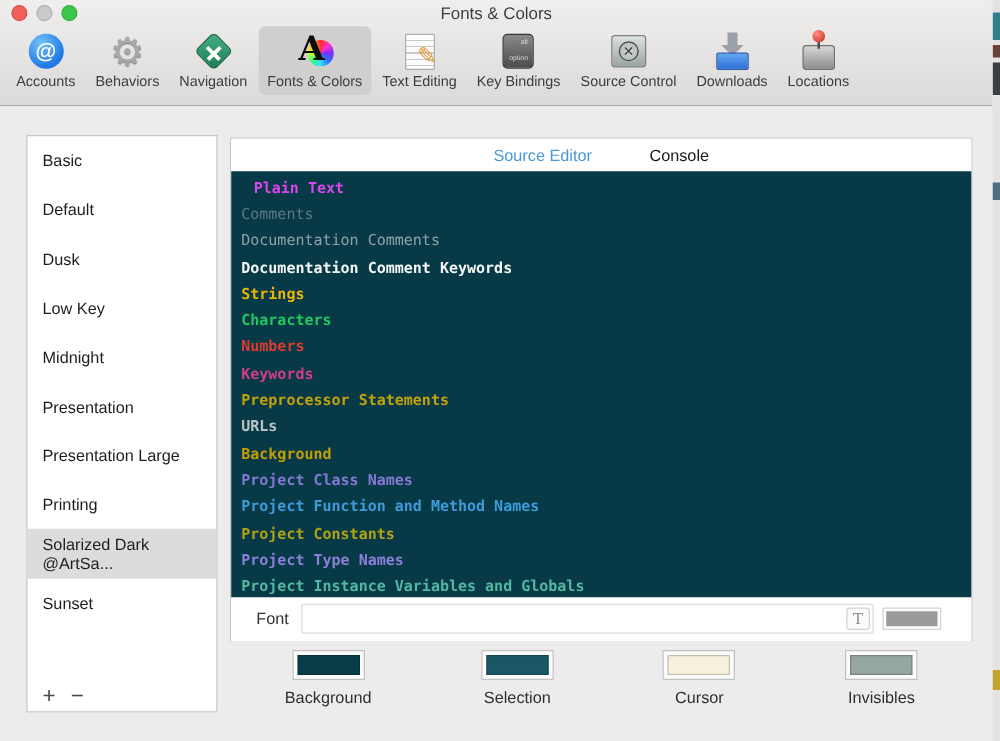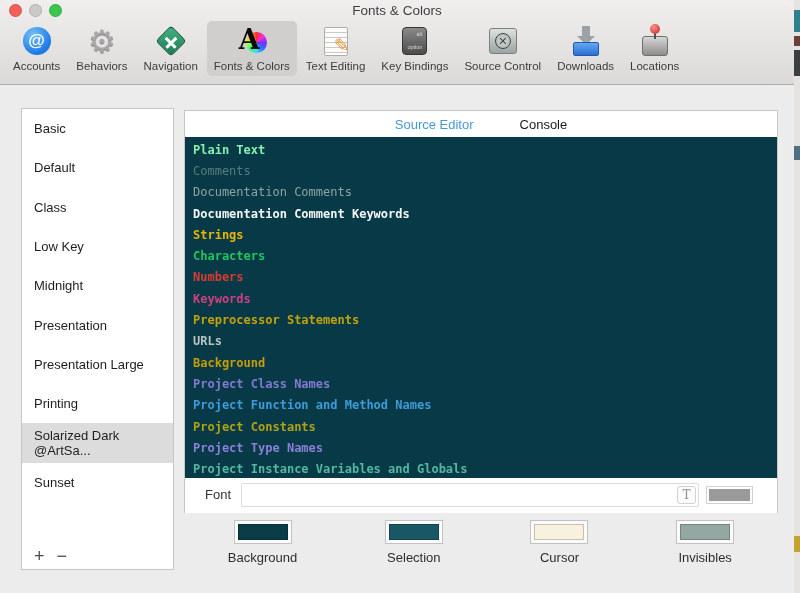--- a/index.html
+++ b/index.html
@@ -228,42 +228,42 @@
           </div>
           <div class="tb-label">Locations</div>
         </div>
       </div>
     </div>
 
     <div class="sidebar">
       <div id="theme-items">
           <div class="sb-item">Basic</div>
           <div class="sb-item">Default</div>
-          <div class="sb-item">Class</div>
+          <div class="sb-item">Dusk</div>
           <div class="sb-item">Low Key</div>
           <div class="sb-item">Midnight</div>
           <div class="sb-item">Presentation</div>
           <div class="sb-item">Presentation Large</div>
           <div class="sb-item">Printing</div>
           <div class="sb-item selected">Solarized Dark @ArtSa...</div>
           <div class="sb-item">Sunset</div>
         </div>
       <div class="sb-footer">
         <div class="sb-btn">+</div>
         <div class="sb-btn">−</div>
       </div>
     </div>
 
     <div class="panel">
       <div class="tabbar">
         <div class="tab" id="tab-source" style="color: rgb(71, 152, 216);">Source Editor</div>
         <div class="tab" id="tab-console" style="color: rgb(26, 26, 26);">Console</div>
       </div>
       <div class="editor" id="editor" style="background: rgb(7, 58, 70);">
-          <div class="ed-row b" style="color: #86efac;">Plain Text</div>
+          <div class="ed-row b" style="color: #d946ef; margin-left: 10px;">Plain Text</div>
           <div class="ed-row" style="color: rgb(90, 122, 128);">Comments</div>
           <div class="ed-row" style="color: rgb(143, 163, 166);">Documentation Comments</div>
           <div class="ed-row b" style="color: rgb(244, 247, 245);">Documentation Comment Keywords</div>
           <div class="ed-row b" style="color: #eab308;">Strings</div>
           <div class="ed-row b" style="color: #22c55e;">Characters</div>
           <div class="ed-row b" style="color: rgb(218, 59, 48);">Numbers</div>
           <div class="ed-row b" style="color: rgb(210, 62, 134);">Keywords</div>
           <div class="ed-row b" style="color: rgb(194, 161, 12);">Preprocessor Statements</div>
           <div class="ed-row b" style="color: rgb(182, 194, 195);">URLs</div>
           <div class="ed-row b" style="color: rgb(197, 157, 5);">Background</div>

